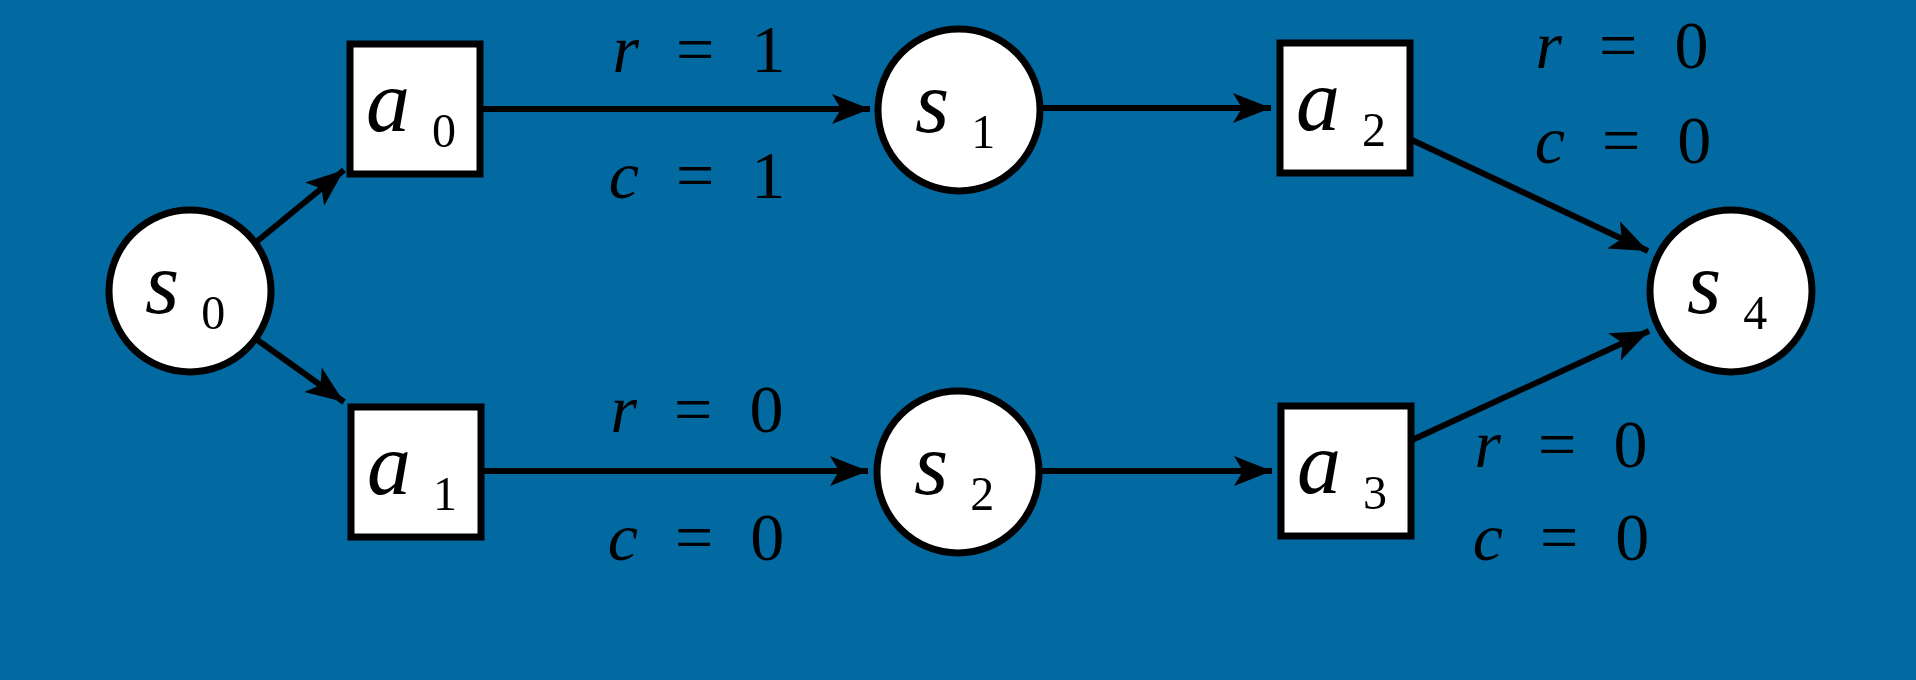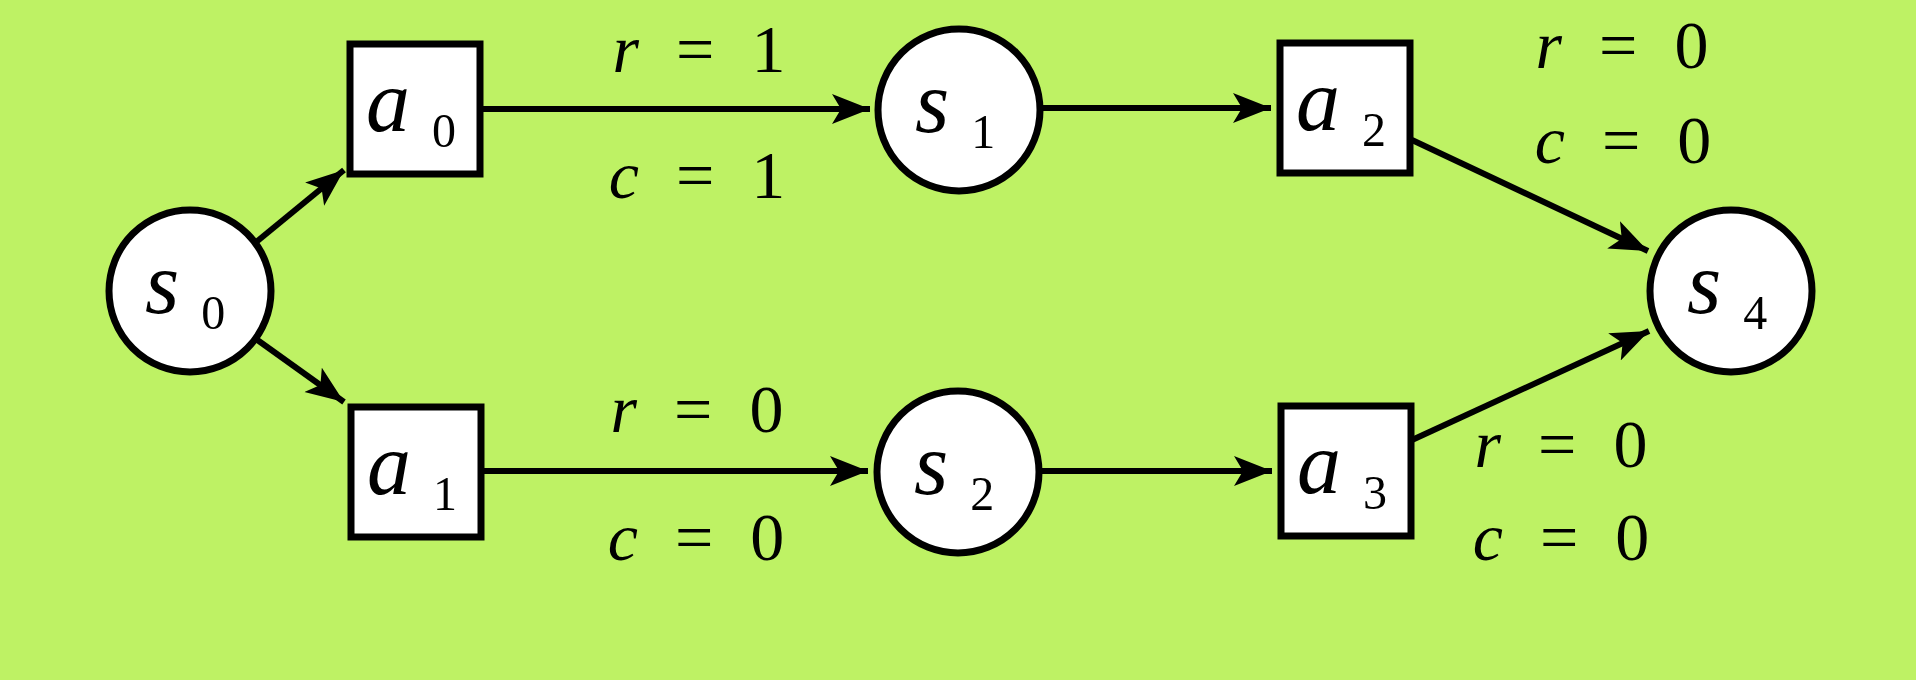--- a/index.html
+++ b/index.html
@@ -4,21 +4,21 @@
 <style>
   html, body {
     margin: 0;
     padding: 0;
     background: #ffffff;
   }
   .canvas {
     position: relative;
     width: 1916px;
     height: 680px;
-    background: #bef264;
+    background: #0369a1;
     overflow: hidden;
   }
   svg { display: block; }
   .node-shape {
     fill: #ffffff;
     stroke: #000000;
     stroke-width: 7;
   }
   .edge-line {
     stroke: #000000;

